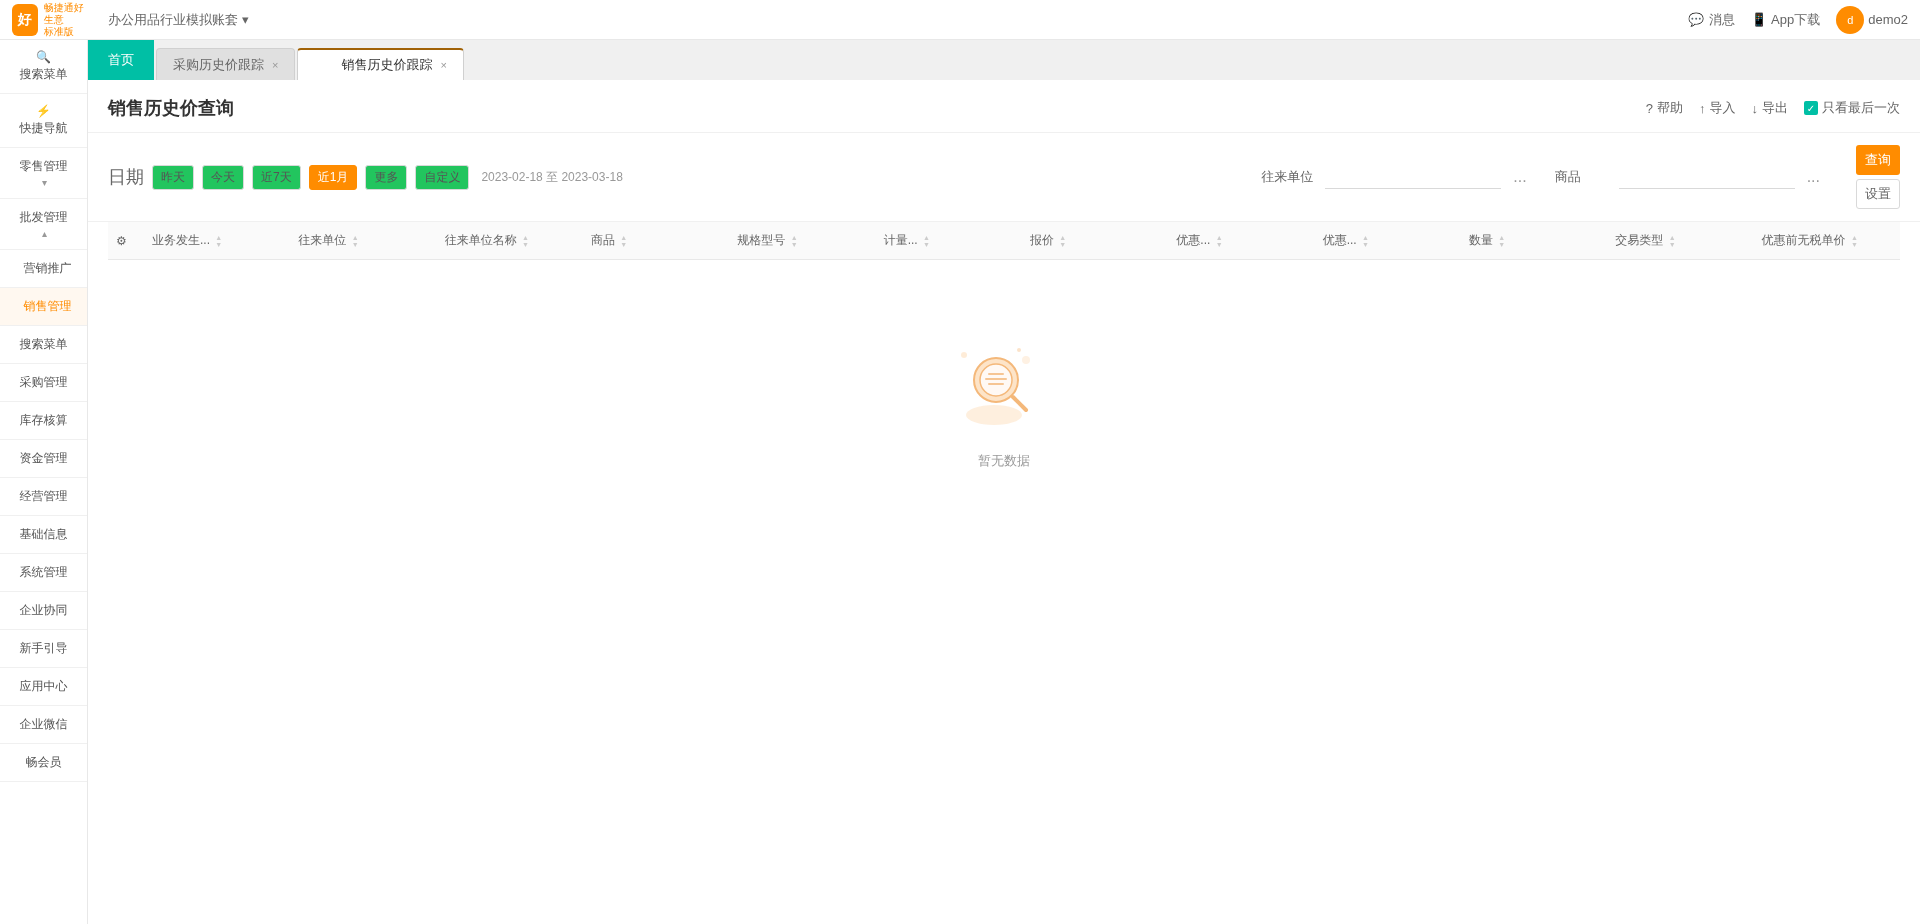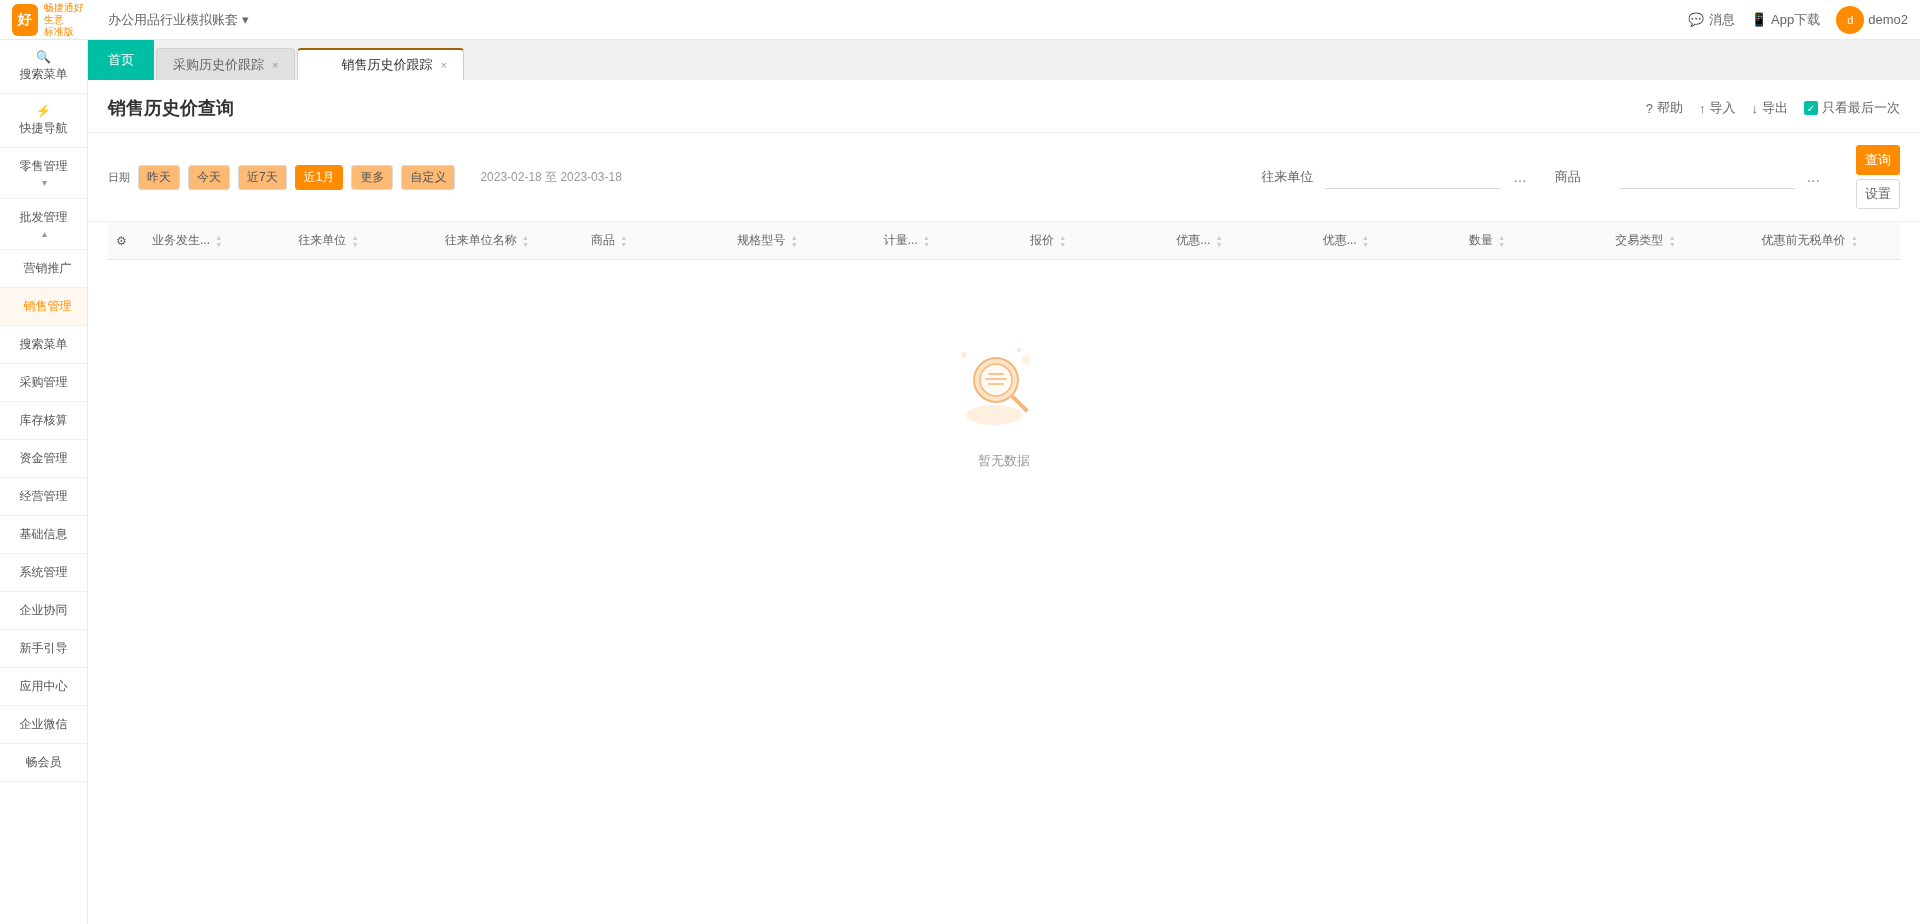--- a/index.html
+++ b/index.html
@@ -51,24 +51,24 @@
     .page-header { padding: 16px 20px 12px; display: flex; align-items: center; justify-content: space-between; border-bottom: 1px solid #f0f0f0; }
     .page-title { font-size: 18px; font-weight: 600; color: #333; }
     .page-header-actions { display: flex; align-items: center; gap: 16px; font-size: 13px; color: #666; }
     .page-header-action { display: flex; align-items: center; gap: 4px; cursor: pointer; }
     .checkbox-label { display: flex; align-items: center; gap: 4px; cursor: pointer; }
     .checkbox-checked { width: 14px; height: 14px; background: #00bfa5; border-radius: 2px; display: flex; align-items: center; justify-content: center; color: white; font-size: 10px; }
 
     
     .filter-area { padding: 12px 20px; border-bottom: 1px solid #f0f0f0; display: flex; align-items: center; gap: 16px; }
     .filter-row { display: flex; align-items: center; gap: 8px; flex-wrap: wrap; }
-    .filter-label { color: #666; font-size: 11px; }
-    .date-btn { padding: 3px 8px; border-radius: 3px; font-size: 12px; cursor: pointer; border: 1px solid #d9d9d9; background: #fdba74; color: #555; }
+    .filter-label { color: #666; font-size: 18px; }
+    .date-btn { padding: 3px 8px; border-radius: 3px; font-size: 12px; cursor: pointer; border: 1px solid #d9d9d9; background: #22c55e; color: #555; }
     .date-btn.active { background: #ff8c00; color: white; border-color: #ff8c00; }
-    .date-range { font-size: 12px; color: #999; margin-left: 17px; }
+    .date-range { font-size: 12px; color: #999; margin-left: 4px; }
 
     .filter-right { display: flex; align-items: center; gap: 24px; margin-left: auto; }
     .filter-field { display: flex; align-items: center; gap: 8px; }
     .filter-field-label { color: #666; font-size: 13px; min-width: 56px; }
     .filter-input { border: none; border-bottom: 1px solid #d9d9d9; padding: 4px 0; font-size: 13px; color: #333; min-width: 160px; outline: none; }
     .filter-dots { color: #999; font-size: 16px; cursor: pointer; padding: 0 4px; }
 
     .query-btn { background: #ff8c00; color: white; border: none; padding: 6px 4px; border-radius: 3px; font-size: 13px; cursor: pointer; }
     .settings-btn { background: #fff; color: #666; border: 1px solid #d9d9d9; padding: 5px 8px; border-radius: 3px; font-size: 13px; cursor: pointer; }
     .btn-group { display: flex; flex-direction: column; gap: 4px; margin-left: 8px; }

